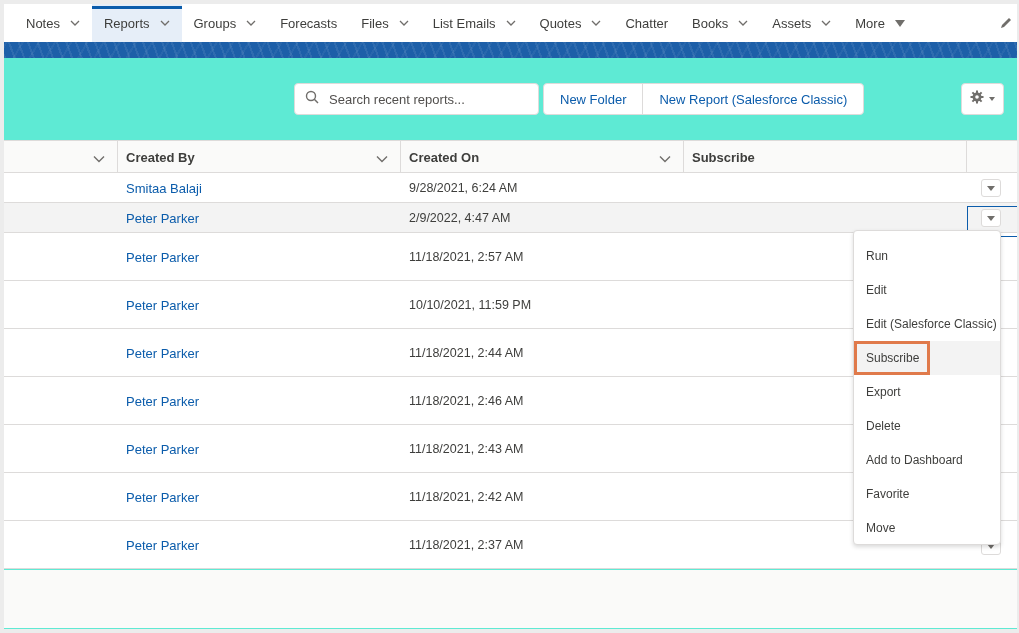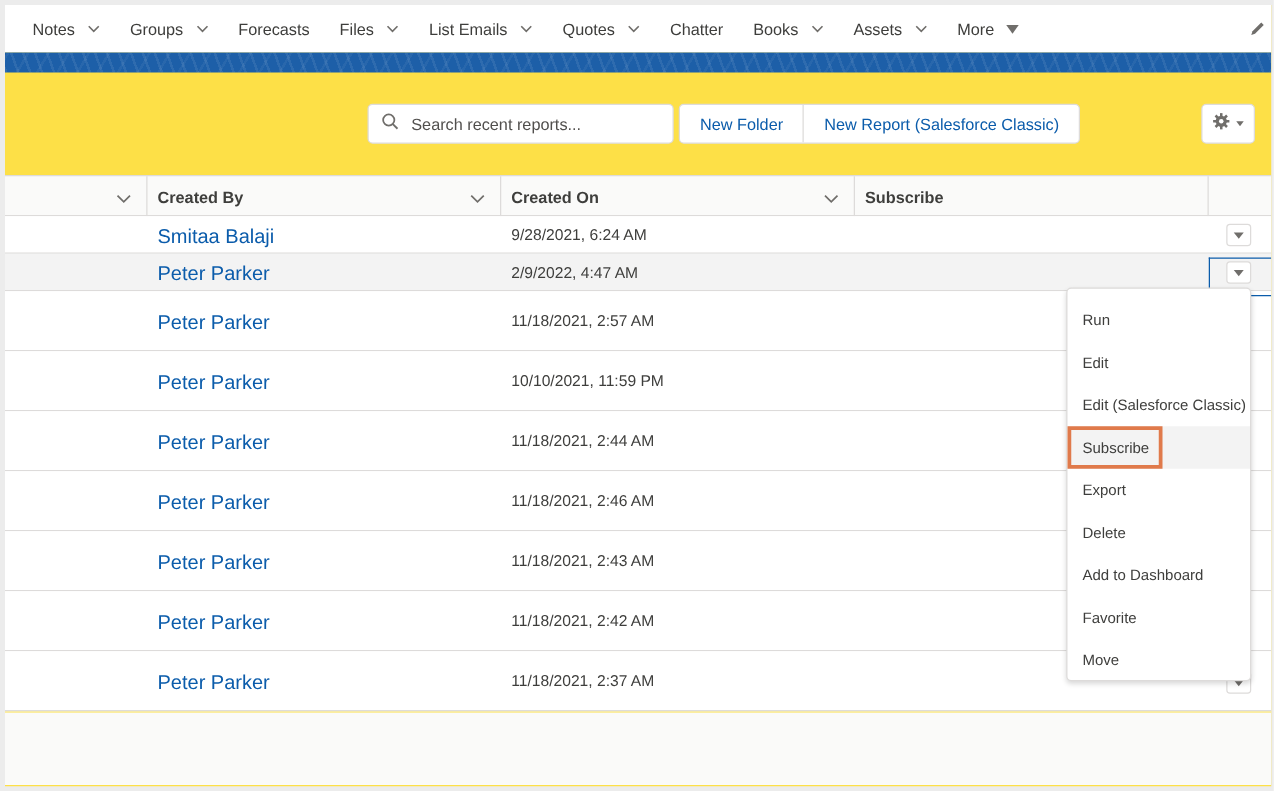--- a/index.html
+++ b/index.html
@@ -6,21 +6,21 @@
   html, body { margin: 0; padding: 0; }
   body {
     width: 1019px; height: 633px; overflow: hidden;
     background: #ececec;
     font-family: "Liberation Sans", "DejaVu Sans", sans-serif;
     color: #3e3e3c;
     position: relative;
   }
   .frame {
     position: absolute; left: 4px; top: 4px; width: 1013px; height: 625px;
-    background: #fde047; overflow: hidden;
+    background: #5eead4; overflow: hidden;
   }
   
   .navbar {
     position: absolute; left: 0; top: 0; width: 100%; height: 38px;
     background: #ffffff; display: flex; align-items: stretch;
     padding-left: 10px;
   }
   .nav-item {
     display: flex; align-items: center; padding: 0 12px; font-size: 13px;
     color: #3e3e3c; position: relative; cursor: pointer; white-space: nowrap;
@@ -81,21 +81,21 @@
     position: absolute; top: 0; height: 32px; display: flex; align-items: center;
     font-size: 13px; font-weight: bold; color: #3e3e3c; padding-left: 8px;
     border-right: 1px solid #dddbda;
   }
   .th .hchev { position: absolute; right: 12px; top: 11px; }
   .row {
     position: relative; border-bottom: 1px solid #dddbda; background: #fff;
   }
   .row.hl { background: #f3f3f3; }
   .cell-by {
-    position: absolute; left: 122px; font-size: 16px; color: #0b5cab; cursor: pointer;
+    position: absolute; left: 122px; font-size: 13px; color: #0b5cab; cursor: pointer;
   }
   .cell-on {
     position: absolute; left: 405px; font-size: 12.5px; color: #3e3e3c;
   }
   .row-action {
     position: absolute; left: 977px; width: 20px; height: 18px;
     border: 1px solid #dddbda; border-radius: 3px; background: #fff;
     display: flex; align-items: center; justify-content: center; cursor: pointer;
   }
   .row-action .tri { width: 0; height: 0; border-left: 4px solid transparent; border-right: 4px solid transparent; border-top: 5px solid #706e6b; }
@@ -123,20 +123,28 @@
   }
 </style>
 </head>
 <body>
 
 <div class="frame">
 
   <div class="navbar">
     <div class="nav-item">
       <span>Notes</span>
+      <span class="nav-chev">
+          <svg width="10" height="10" viewBox="0 0 10 10">
+            <path d="M1 3 L5 7 L9 3" fill="none" stroke="#706e6b" stroke-width="1.3"></path>
+          </svg>
+        </span>
+    </div>
+    <div class="nav-item active">
+      <span>Reports</span>
       <span class="nav-chev">
           <svg width="10" height="10" viewBox="0 0 10 10">
             <path d="M1 3 L5 7 L9 3" fill="none" stroke="#706e6b" stroke-width="1.3"></path>
           </svg>
         </span>
     </div>
     <div class="nav-item">
       <span>Groups</span>
       <span class="nav-chev">
           <svg width="10" height="10" viewBox="0 0 10 10">

